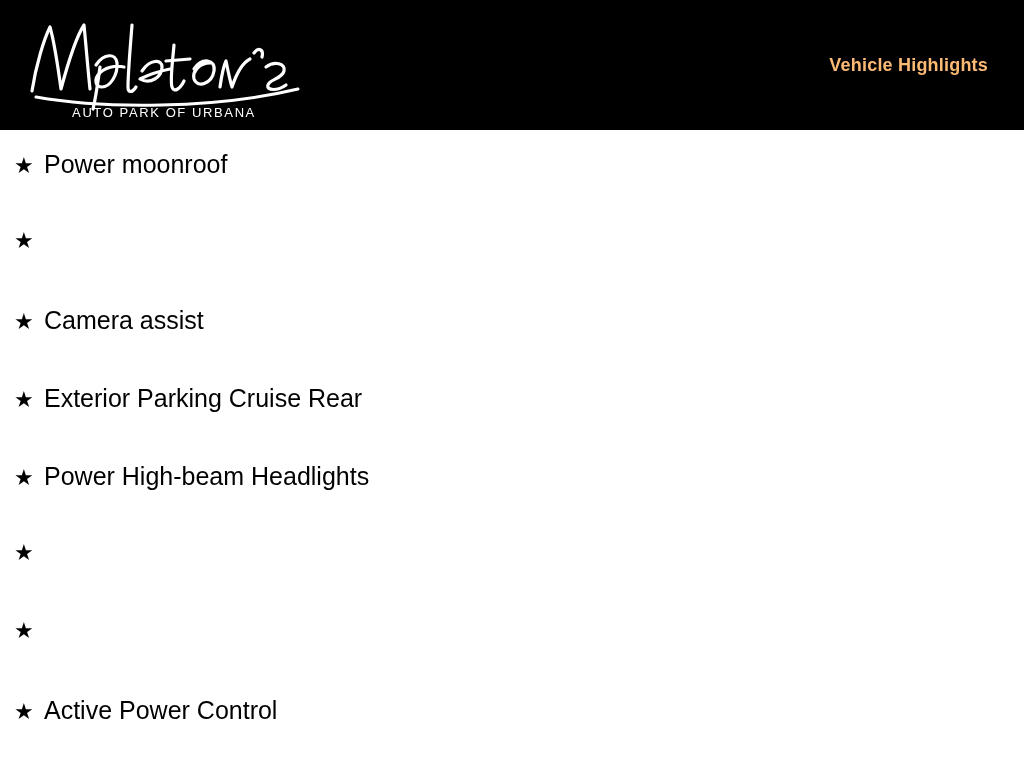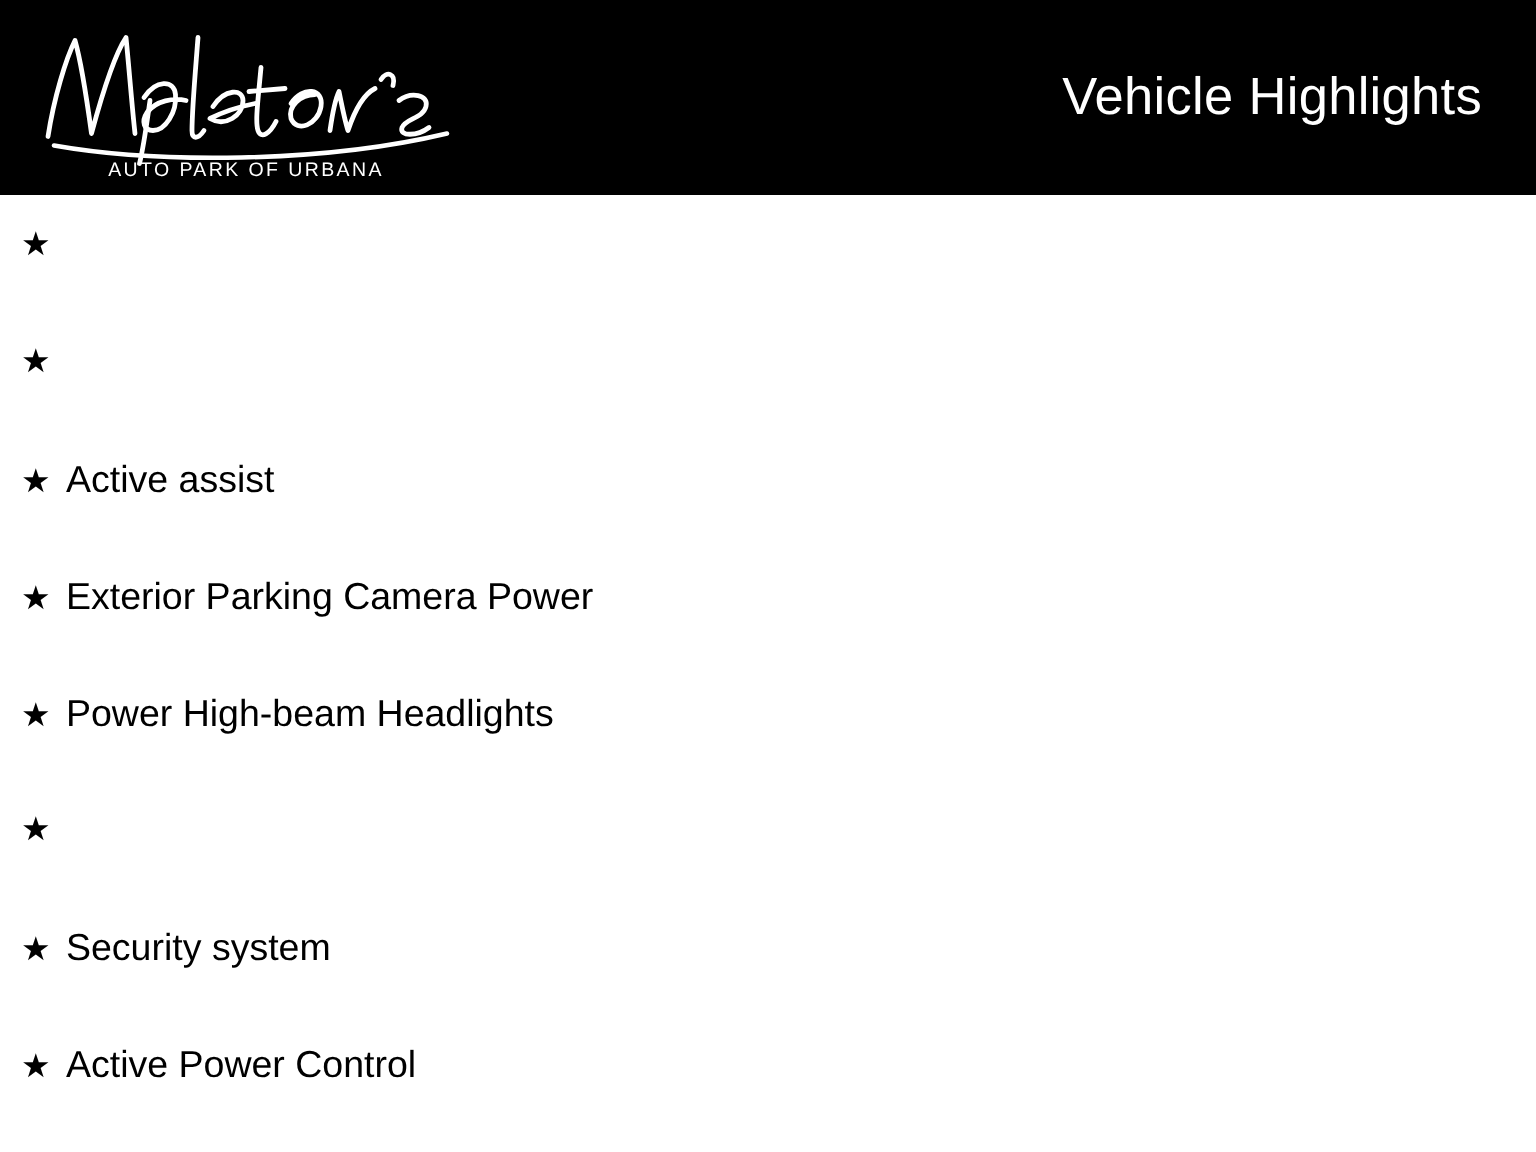--- a/index.html
+++ b/index.html
@@ -34,23 +34,23 @@
     position: relative;
     width: 300px;
     height: 120px;
     margin-left: 14px;
     display: block;
   }
   .logo svg {
     display: block;
   }
   .header-title {
-    color: #ffffff;
-    font-size: 35px;
-    font-weight: 400;
+    color: #fdba74;
+    font-size: 18px;
+    font-weight: 700;
     letter-spacing: 0.2px;
     white-space: nowrap;
   }
   .features {
     padding: 22px 0 0 0;
     margin: 0;
     list-style: none;
   }
   .feature-item {
     display: flex;
@@ -101,42 +101,42 @@
         <text x="150" y="112" text-anchor="middle" fill="#ffffff" font-family="Liberation Sans, sans-serif" font-size="13" letter-spacing="1.6">AUTO PARK OF URBANA</text>
       </svg>
     </div>
 
     <div class="header-title">Vehicle Highlights</div>
   </div>
 
   <ul class="features">
     <li class="feature-item">
       <span class="bullet-star">★</span>
+      <span class="feature-label">Power moonroof</span>
     </li>
     <li class="feature-item">
       <span class="bullet-star">★</span>
     </li>
     <li class="feature-item">
       <span class="bullet-star">★</span>
-      <span class="feature-label">Active assist</span>
+      <span class="feature-label">Camera assist</span>
     </li>
     <li class="feature-item">
       <span class="bullet-star">★</span>
-      <span class="feature-label">Exterior Parking Camera Power</span>
+      <span class="feature-label">Exterior Parking Cruise Rear</span>
     </li>
     <li class="feature-item">
       <span class="bullet-star">★</span>
       <span class="feature-label">Power High-beam Headlights</span>
     </li>
     <li class="feature-item">
       <span class="bullet-star">★</span>
     </li>
     <li class="feature-item">
       <span class="bullet-star">★</span>
-      <span class="feature-label">Security system</span>
     </li>
     <li class="feature-item">
       <span class="bullet-star">★</span>
       <span class="feature-label">Active Power Control</span>
     </li>
   </ul>
 
 </div>
 
 </body></html>

